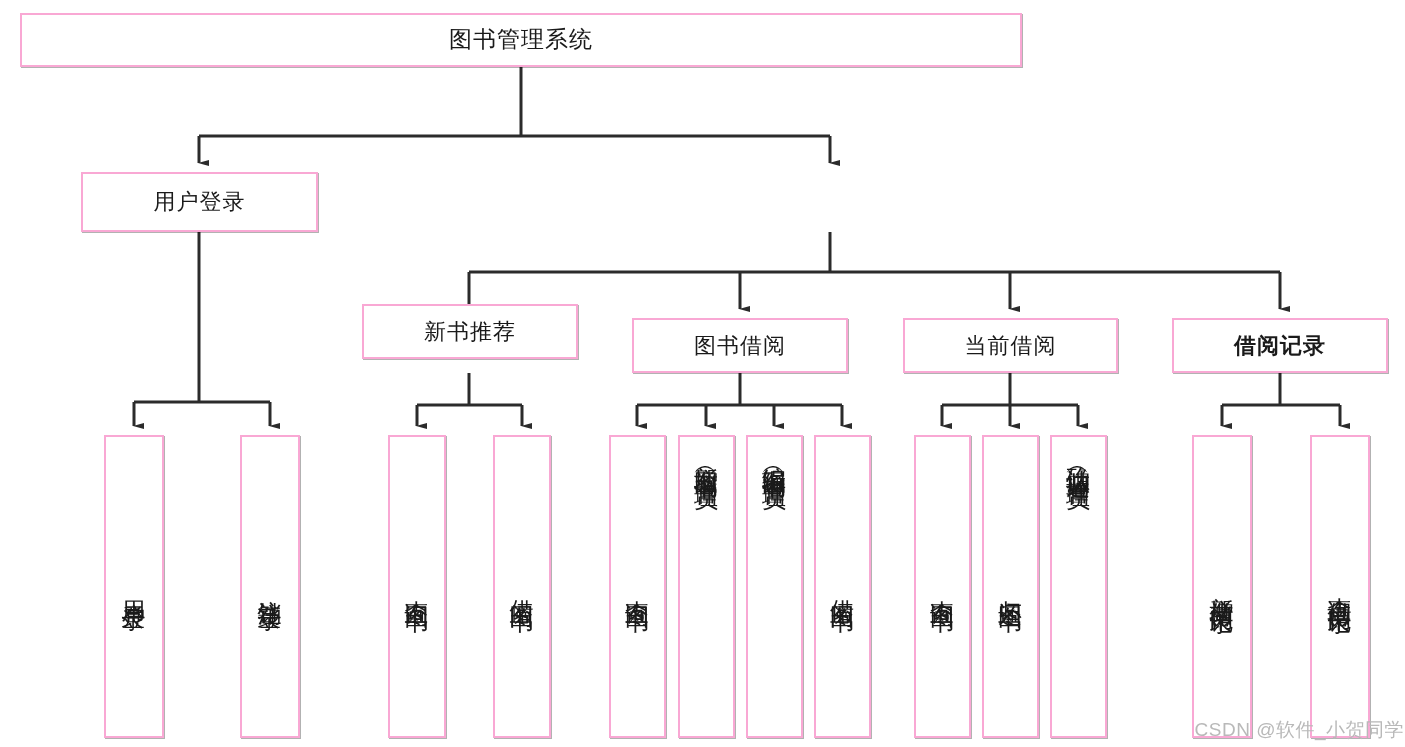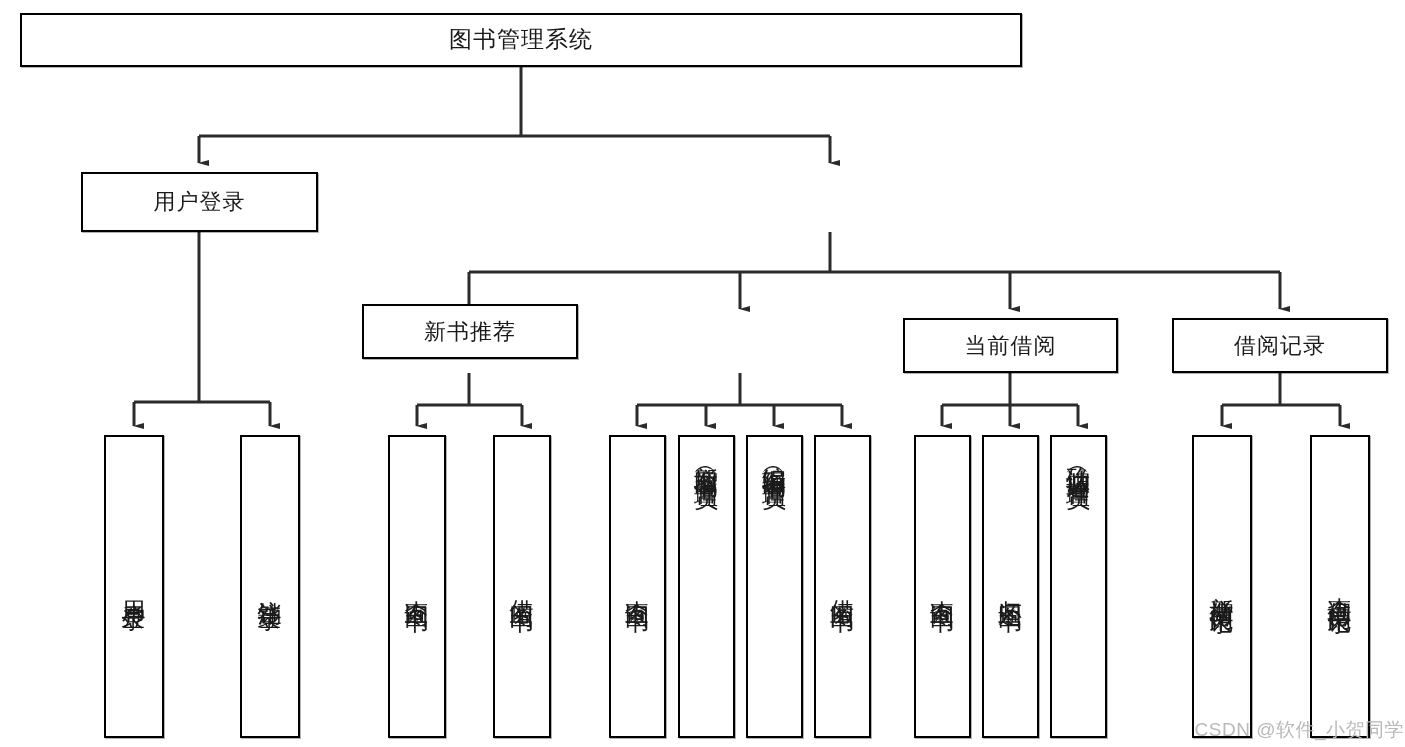--- a/index.html
+++ b/index.html
@@ -9,21 +9,21 @@
     font-family:"Liberation Sans","DejaVu Sans",sans-serif;
     overflow:hidden;
   }
   #canvas{position:relative;width:1405px;height:747px;}
   svg#edges{position:absolute;left:0;top:0;width:1405px;height:747px;}
 
   .node{
     position:absolute;
     box-sizing:border-box;
     background:#ffffff;
-    border:2px solid #000000;
+    border:2px solid #f9a8d4;
     box-shadow:1px 1px 0 rgba(0,0,0,0.30);
     display:flex;
     align-items:center;
     justify-content:center;
     color:#1a1a1a;
   }
   .node .lbl{
     display:block;
     line-height:1.18;
     text-align:center;
@@ -120,24 +120,27 @@
     <span class="lbl">图书管理系统</span>
   </div>
 
   <div class="node h" style="left:81px;top:172px;width:237px;height:60px;">
     <span class="lbl">用户登录</span>
   </div>
 
   <div class="node h" style="left:362px;top:304px;width:216px;height:55px;">
     <span class="lbl">新书推荐</span>
   </div>
+  <div class="node h" style="left:632px;top:318px;width:216px;height:55px;">
+    <span class="lbl">图书借阅</span>
+  </div>
   <div class="node h" style="left:903px;top:318px;width:215px;height:55px;">
     <span class="lbl">当前借阅</span>
   </div>
-  <div class="node h" style="left:1172px;top:318px;width:216px;height:55px;">
+  <div class="node h" style="left:1172px;top:318px;width:216px;height:55px;font-weight:bold;">
     <span class="lbl">借阅记录</span>
   </div>
 
   <div class="node v mid" style="left:104px;top:435px;width:60px;height:303px;">
     <span class="lbl">用户登录</span>
   </div>
   <div class="node v mid" style="left:240px;top:435px;width:60px;height:303px;">
     <span class="lbl">注销登录</span>
   </div>
 

